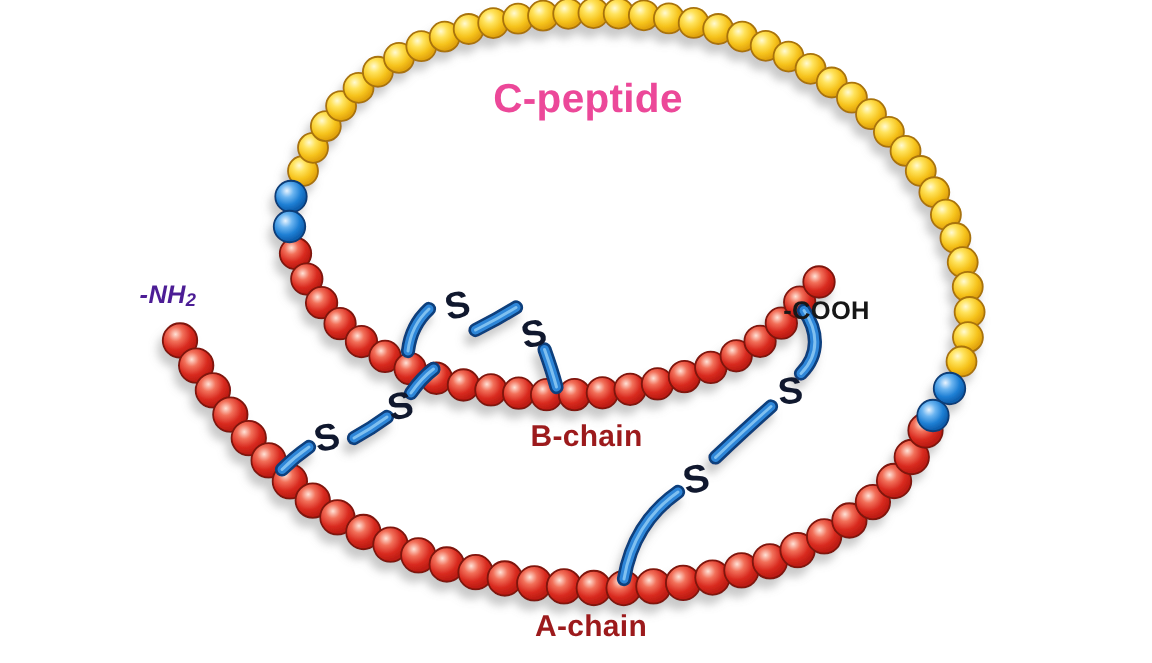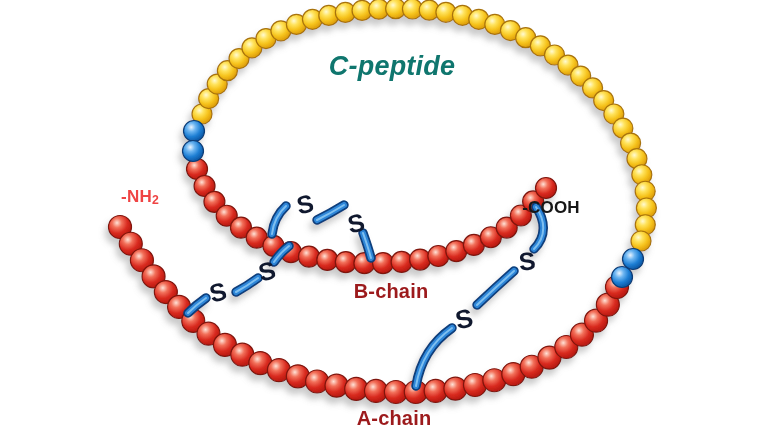--- a/index.html
+++ b/index.html
@@ -169,18 +169,18 @@
     <g id="sulfur-layer">
         <text x="218" y="292" text-anchor="middle" dominant-baseline="central" font-size="25" font-weight="900" fill="#10182e" class="s-glyph" transform="rotate(-14 218 292)">S</text>
         <text x="267" y="271" text-anchor="middle" dominant-baseline="central" font-size="25" font-weight="900" fill="#10182e" class="s-glyph" transform="rotate(-14 267 271)">S</text>
         <text x="305" y="204" text-anchor="middle" dominant-baseline="central" font-size="25" font-weight="900" fill="#10182e" class="s-glyph" transform="rotate(-12 305 204)">S</text>
         <text x="356" y="223" text-anchor="middle" dominant-baseline="central" font-size="25" font-weight="900" fill="#10182e" class="s-glyph" transform="rotate(-12 356 223)">S</text>
         <text x="527" y="261" text-anchor="middle" dominant-baseline="central" font-size="25" font-weight="900" fill="#10182e" class="s-glyph" transform="rotate(-6 527 261)">S</text>
         <text x="464" y="319" text-anchor="middle" dominant-baseline="central" font-size="26" font-weight="900" fill="#10182e" class="s-glyph" transform="rotate(-12 464 319)">S</text>
       </g>
   </svg>
 
-  <div class="lbl" style="left: 392px; top: 66px; font-size: 27px; color: #0f766e; font-style: italic;"><span>C-peptide</span></div>
+  <div class="lbl" style="left: 392px; top: 66px; font-size: 27px; color: #ec4899;"><span>C-peptide</span></div>
   <div class="lbl" style="left: 391px; top: 291px; font-size: 20px; color: rgb(156, 26, 28);"><span>B-chain</span></div>
   <div class="lbl" style="left: 394px; top: 418px; font-size: 20px; color: rgb(156, 26, 28);"><span>A-chain</span></div>
-  <div class="lbl" style="left: 140px; top: 197px; font-size: 17px; color: #ef4444;"><span>-NH</span><sub>2</sub></div>
+  <div class="lbl" style="left: 112px; top: 197px; font-size: 17px; color: #4c1d95; font-style: italic;"><span>-NH</span><sub>2</sub></div>
   <div class="lbl" style="left: 551px; top: 163px; font-size: 17px; color: rgb(23, 23, 23); margin-top: 44px;"><span>-COOH</span></div>
 </div>
 
 </body></html>

